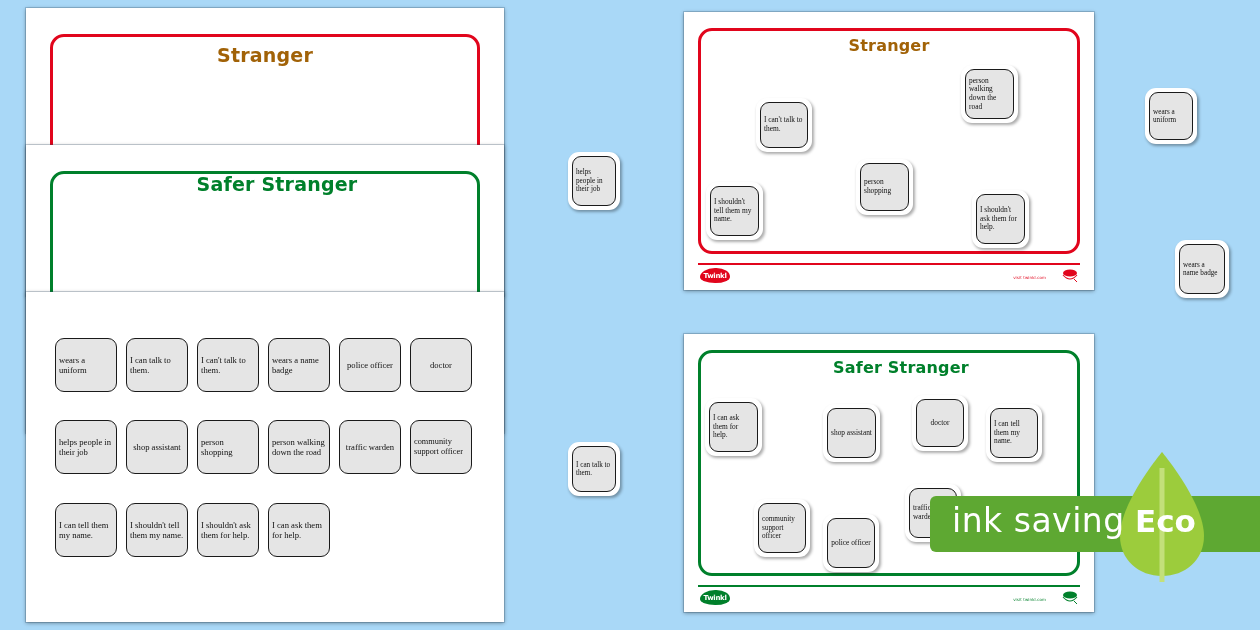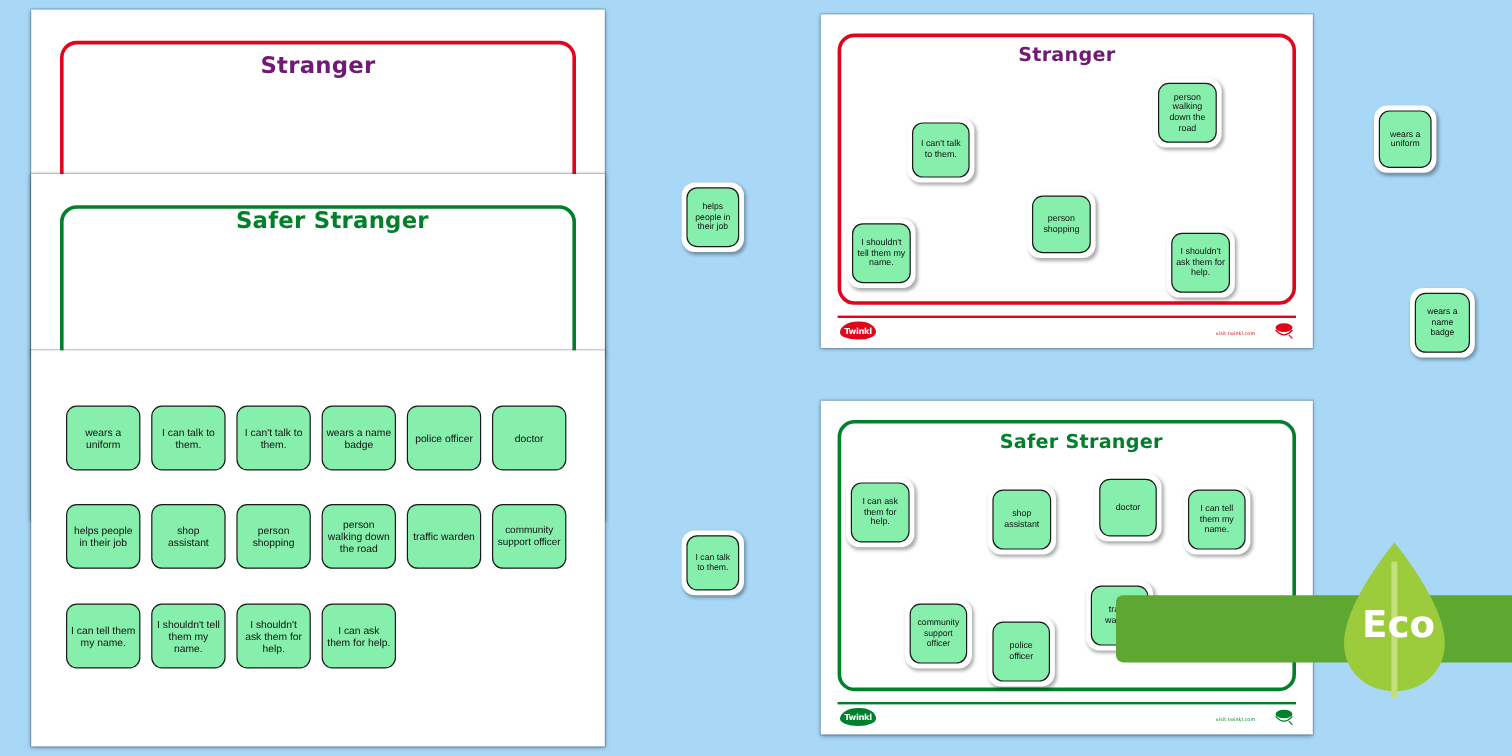--- a/index.html
+++ b/index.html
@@ -40,35 +40,34 @@
 
   .sheet-title {
     position: absolute;
     left: 0;
     right: 0;
     text-align: center;
     font-family: "DejaVu Sans", sans-serif;
     font-weight: bold;
     letter-spacing: 0.2px;
   }
-  .sheet-title.red   { color: #701a75; }
+  .sheet-title.red   { color: #a16207; }
   .sheet-title.green { color: #00802b; padding-left: 24px; }
 
   
   .card {
     position: absolute;
-    background: #86efac;
+    background: #e5e5e5;
     border: 1.4px solid #1a1a1a;
     border-radius: 9px;
     box-sizing: border-box;
     display: flex;
     align-items: center;
     justify-content: center;
-    text-align: center;
-    font-family: Liberation Sans, sans-serif;
+    font-family: Liberation Serif, serif;
     color: #111111;
     line-height: 1.18;
     padding: 2px 3px;
     overflow: hidden;
   }
   
   .card-float {
     position: absolute;
     background: #ffffff;
     border-radius: 11px;
@@ -302,16 +301,17 @@
       <path d="M14 11 L17 14" stroke="#00802b" stroke-width="1" fill="none"></path>
     </svg>
   </div>
 
   <div class="eco-wrap">
     <div class="eco-band"></div>
     <svg class="eco-leaf" viewBox="0 0 108 132">
       <path d="M54 2 C54 2 12 52 12 86 C12 110 31 126 54 126 C77 126 96 110 96 86 C96 52 54 2 54 2 Z" fill="#9ccc3c"></path>
       <line x1="54" y1="18" x2="54" y2="132" stroke="#c3e07a" stroke-width="5"></line>
     </svg>
+    <div class="eco-ink">ink saving</div>
     <div class="eco-word">Eco</div>
   </div>
 
 </div>
 
 </body></html>

